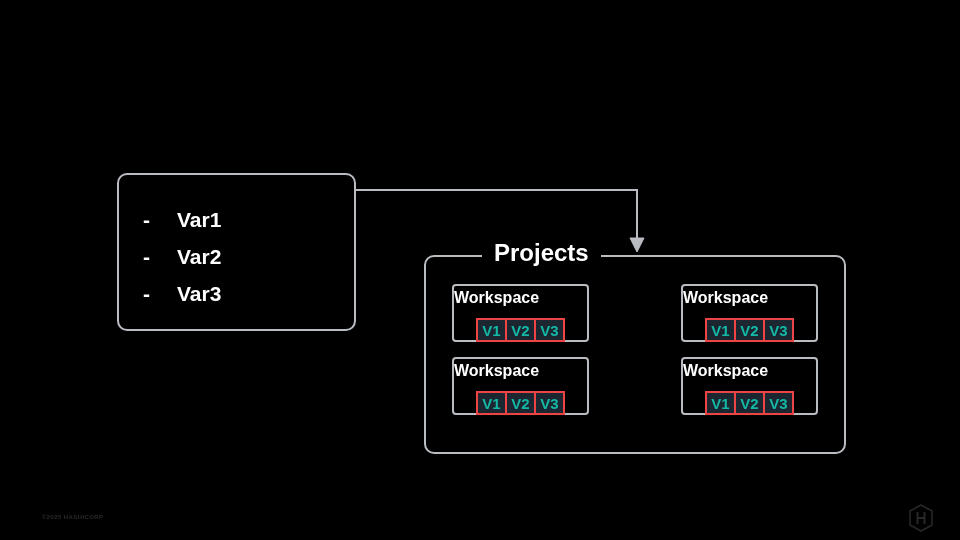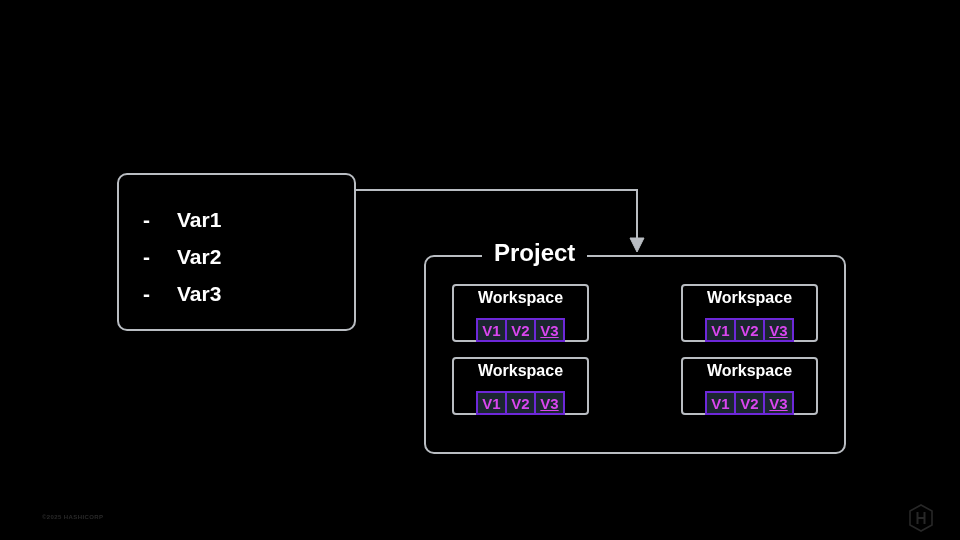--- a/index.html
+++ b/index.html
@@ -110,49 +110,48 @@
   #ws-0 { left: 26px;  top: 27px;  }
   #ws-1 { left: 255px; top: 27px;  }
   #ws-2 { left: 26px;  top: 100px; }
   #ws-3 { left: 255px; top: 100px; }
 
   .workspace-label {
     position: absolute;
     left: 0;
     right: 0;
     top: 3px;
-    text-align: center;
     font-size: 16px;
     font-weight: bold;
     color: #ffffff;
     white-space: nowrap;
   }
 
   .chip-row {
     position: absolute;
     left: 0;
     right: 0;
     bottom: -2px;
     display: flex;
     justify-content: center;
   }
   .chip {
     width: 31px;
     height: 24px;
     background: #1b2630;
-    border: 2px solid #6d28d9;
+    border: 2px solid #ef4444;
     display: flex;
     align-items: center;
     justify-content: center;
     font-size: 15px;
     font-weight: bold;
-    color: #d946ef;
+    color: #14b8a6;
     margin-right: -2px;
   }
-  .chip:last-child { margin-right: 0; text-decoration: underline; }
+  .chip:last-child { margin-right: 0; }
 
   
   #connector {
     position: absolute;
     left: 0; top: 0;
     width: 960px;
     height: 540px;
     pointer-events: none;
   }
 
@@ -197,21 +196,21 @@
         <span>Var2</span>
       </li>
       <li class="var-item">
         <span class="var-dash">-</span>
         <span>Var3</span>
       </li>
     </ul>
   </div>
 
   <div class="groupbox" id="project-box">
-    <div class="legend">Project</div>
+    <div class="legend">Projects</div>
 
     <div class="workspace-box" id="ws-0">
       <div class="workspace-label">Workspace</div>
       <div class="chip-row">
         <div class="chip">V1</div>
         <div class="chip">V2</div>
         <div class="chip">V3</div>
       </div>
     </div>
 

